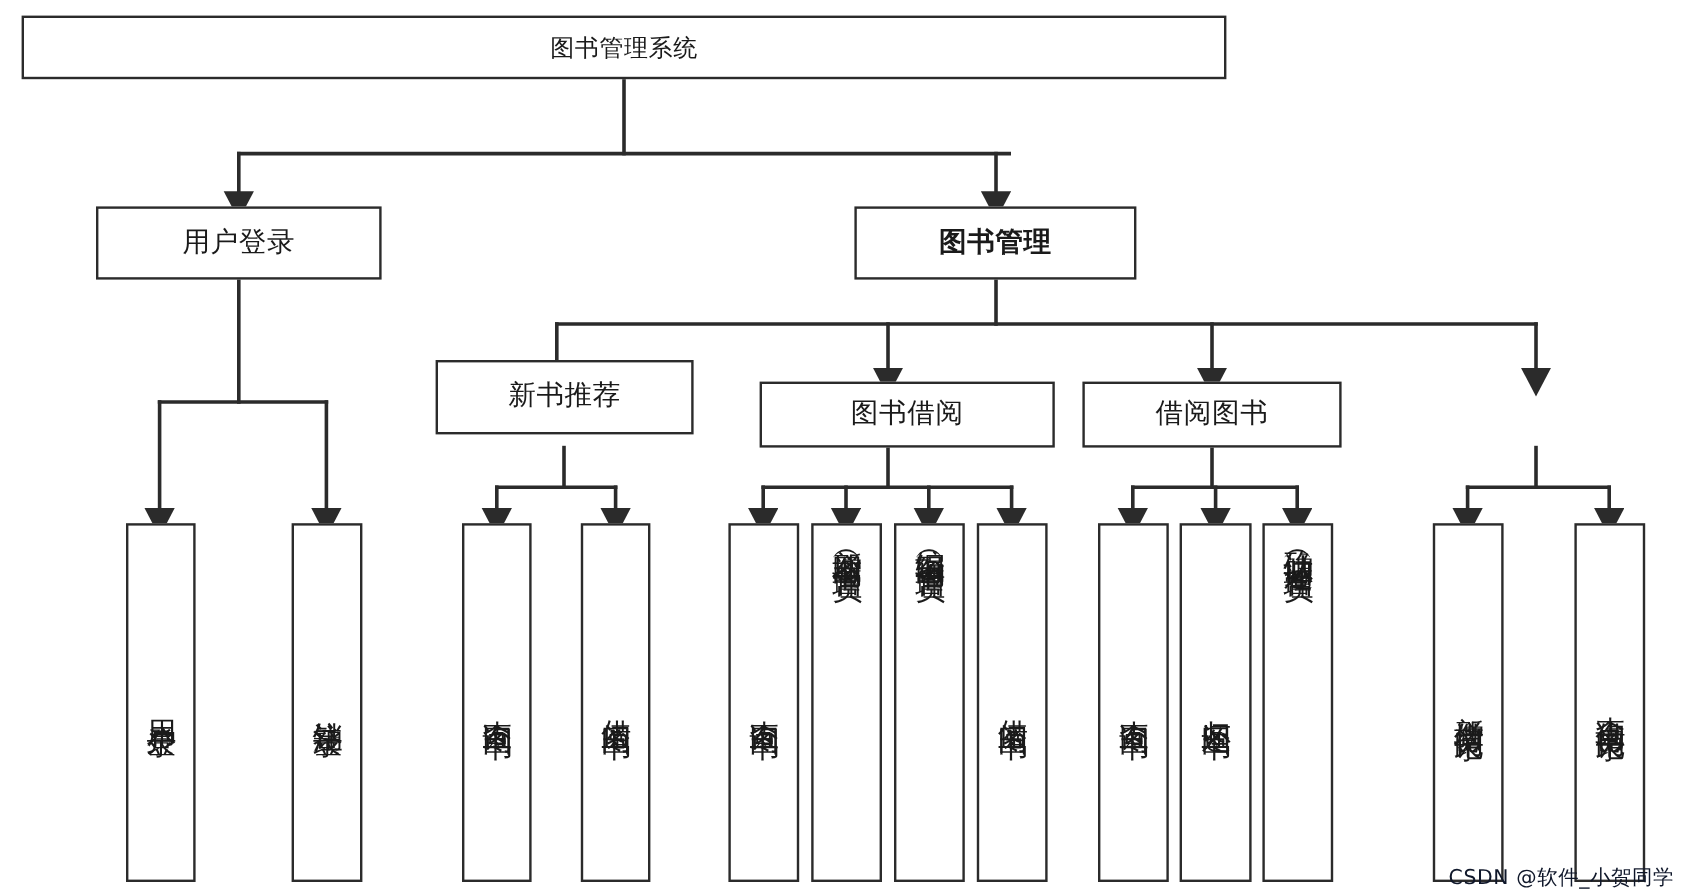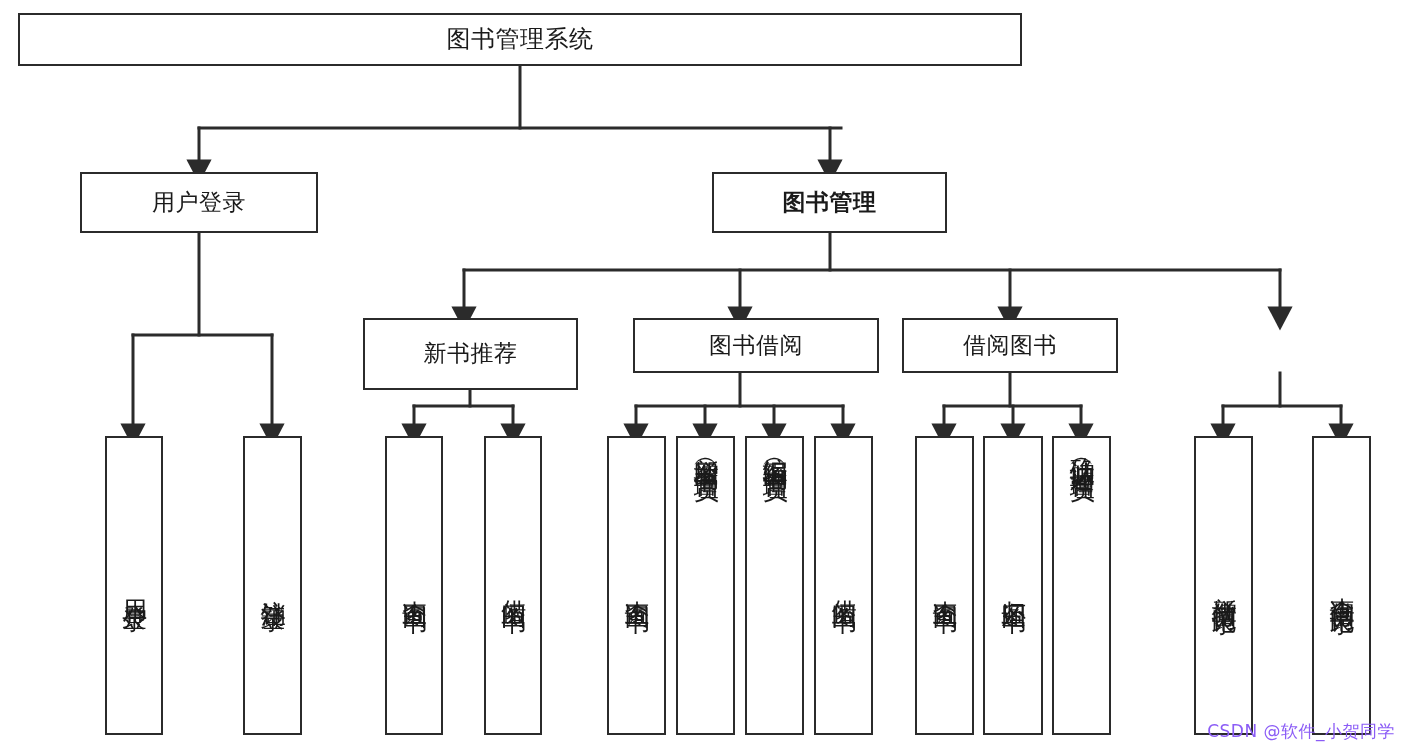--- a/index.html
+++ b/index.html
@@ -33,21 +33,21 @@
     align-items: center;
     justify-content: center;
     color: #1a1a1a;
   }
   .node-h {
     font-size: 23px;
     letter-spacing: 0.5px;
     line-height: 1.1;
   }
   .node-root {
-    font-size: 24px;
+    font-size: 20px;
   }
   .node-v {
     writing-mode: vertical-rl;
     text-orientation: upright;
     font-size: 25px;
     line-height: 1.05;
     letter-spacing: 3px;
     white-space: nowrap;
     display: block;
     text-align: center;
@@ -67,21 +67,21 @@
     margin: 0 auto;
   }
   .leaf-top .node-v {
     align-self: flex-start;
   }
   #watermark {
     position: absolute;
     right: 10px;
     bottom: 4px;
     font-size: 17px;
-    color: #8b5cf6;
+    color: #0f172a;
     white-space: nowrap;
     letter-spacing: 0.5px;
     pointer-events: none;
     text-align: center;
   }
 </style>
 </head>
 <body>
 
 <div id="diagram-root">
@@ -141,21 +141,21 @@
     <span>图书管理系统</span>
   </div>
 
   <div class="node-box node-h" style="left:80px; top:172px; width:238px; height:61px;">
     <span>用户登录</span>
   </div>
   <div class="node-box node-h" style="left:712px; top:172px; width:235px; height:61px;font-weight:bold;">
     <span>图书管理</span>
   </div>
 
-  <div class="node-box node-h" style="left:363px; top:318px; width:215px; height:72px;">
+  <div class="node-box node-h" style="left:363px; top:300px; width:215px; height:62px;">
     <span>新书推荐</span>
   </div>
   <div class="node-box node-h" style="left:633px; top:318px; width:246px; height:55px;text-align:right;">
     <span>图书借阅</span>
   </div>
   <div class="node-box node-h" style="left:902px; top:318px; width:216px; height:55px;">
     <span>借阅图书</span>
   </div>
 
   <div class="leaf-box" style="left:105px; top:436px; width:58px; height:299px;">

